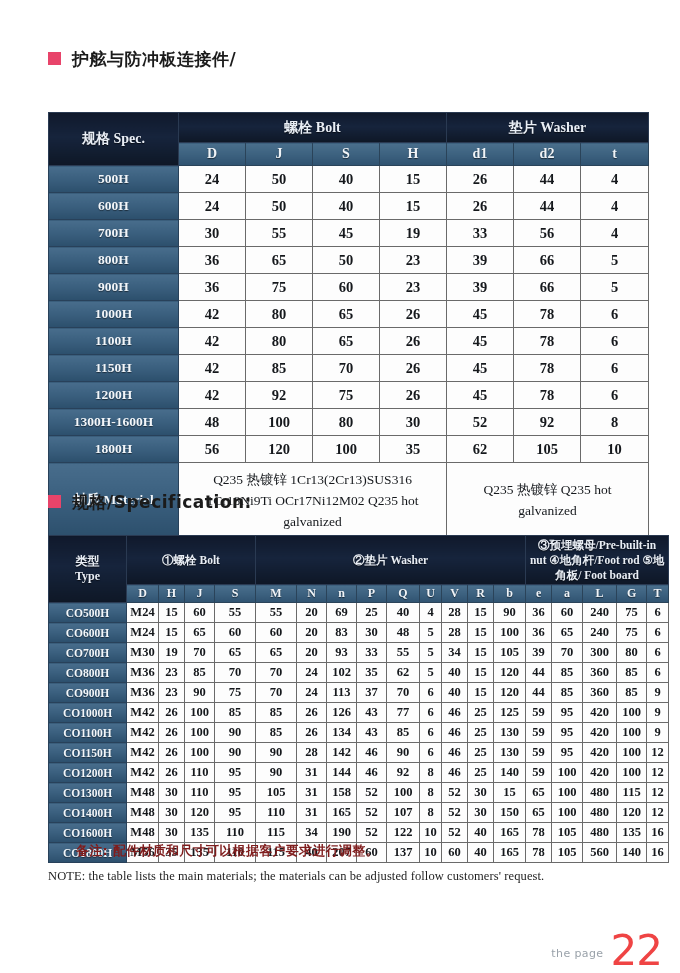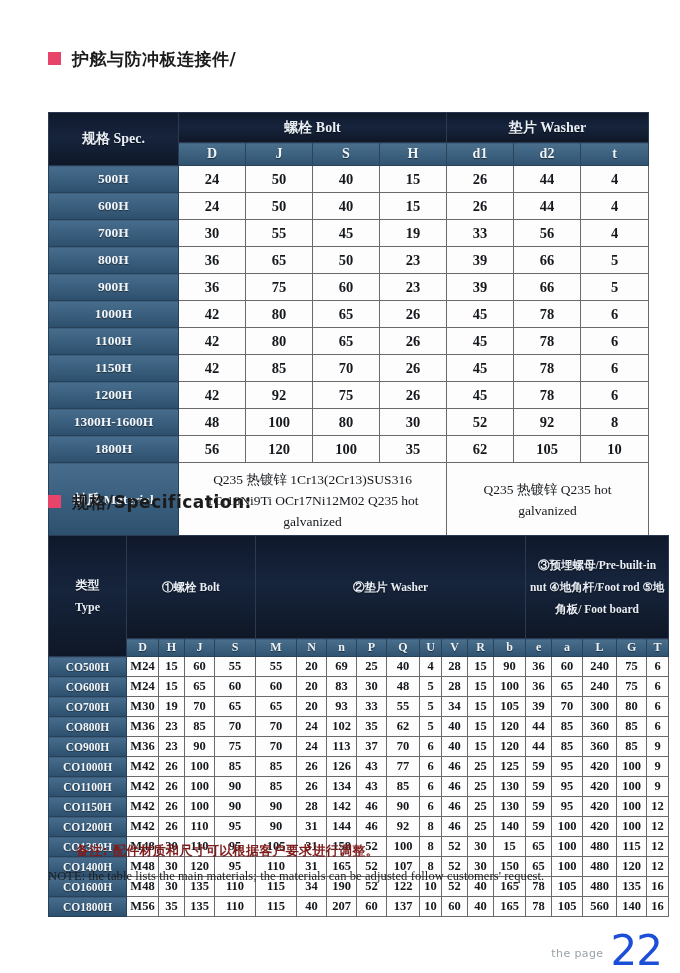--- a/index.html
+++ b/index.html
@@ -118,21 +118,21 @@
     height: 66px;
   }
 
   
   #table2 {
     left: 48px;
     top: 531px;
     width: 600px;
   }
   #table2 td { height: 19px; font-size: 12.5px; }
-  #table2 .grp { height: 48px; font-size: 11.5px; line-height: 22px; padding: 18px 3px; }
+  #table2 .grp { height: 48px; font-size: 11.5px; line-height: 15px; padding: 0 3px; }
   #table2 .sub { height: 17px; font-size: 12px; }
   #table2 .typecell { font-size: 11.5px; }
   #table2 .dcell { font-size: 12.5px; }
 
   
   .note {
     position: absolute;
     left: 48px;
   }
   .note-cn {
@@ -166,21 +166,21 @@
     font-family: "DejaVu Sans", "Liberation Sans", sans-serif;
     font-size: 11px;
     color: #9aa2aa;
     letter-spacing: 0.4px;
     margin-bottom: 9px;
   }
   .footer-num {
     font-family: "DejaVu Sans", "Liberation Sans", sans-serif;
     font-size: 42px;
     font-weight: normal;
-    color: #1d4ed8;
+    color: #ef4444;
     line-height: 0.86;
     letter-spacing: -1px;
   }
 </style>
 </head>
 <body>
 
 <div class="page">
 
   <div class="section-head" id="head1">

